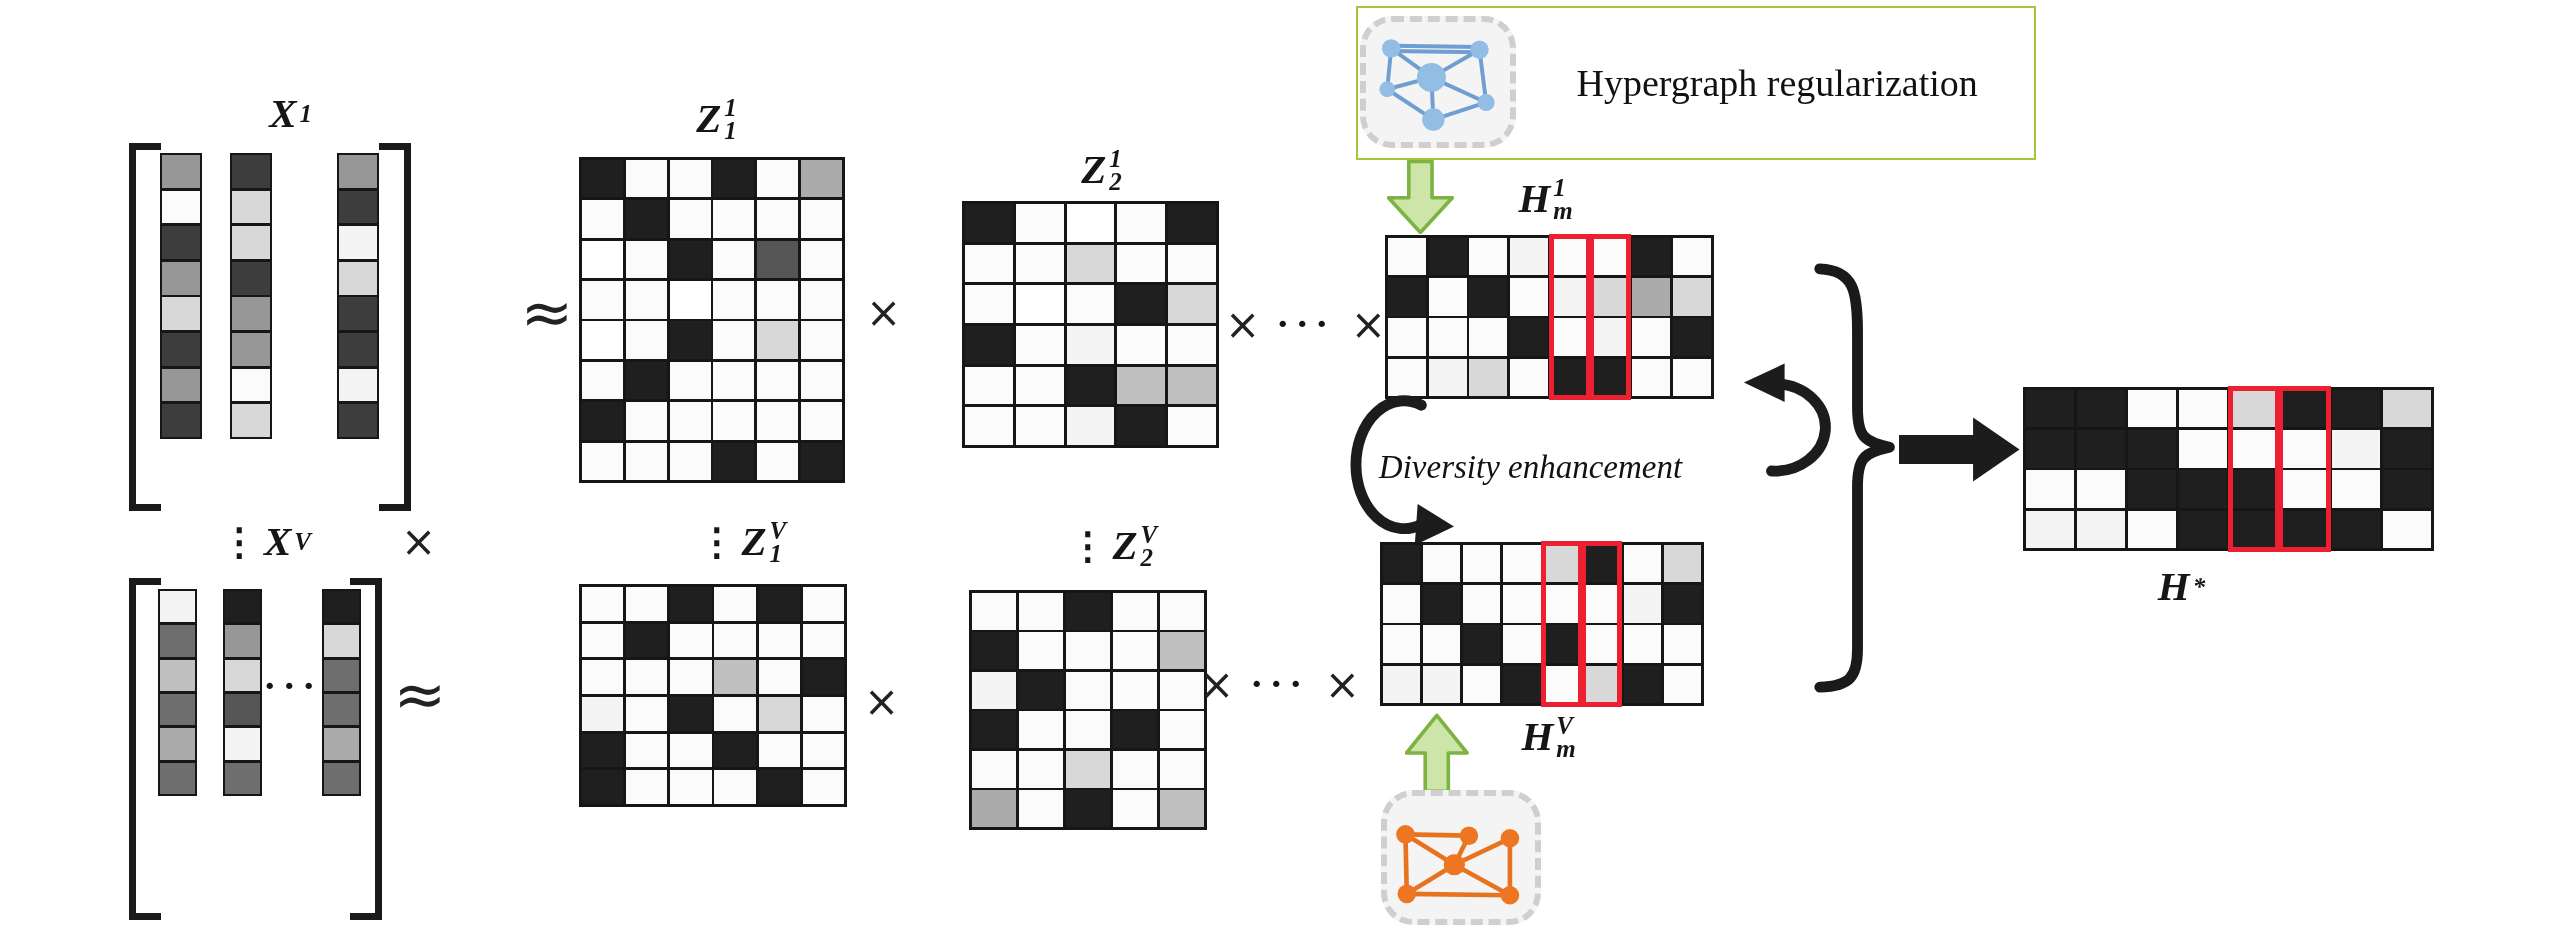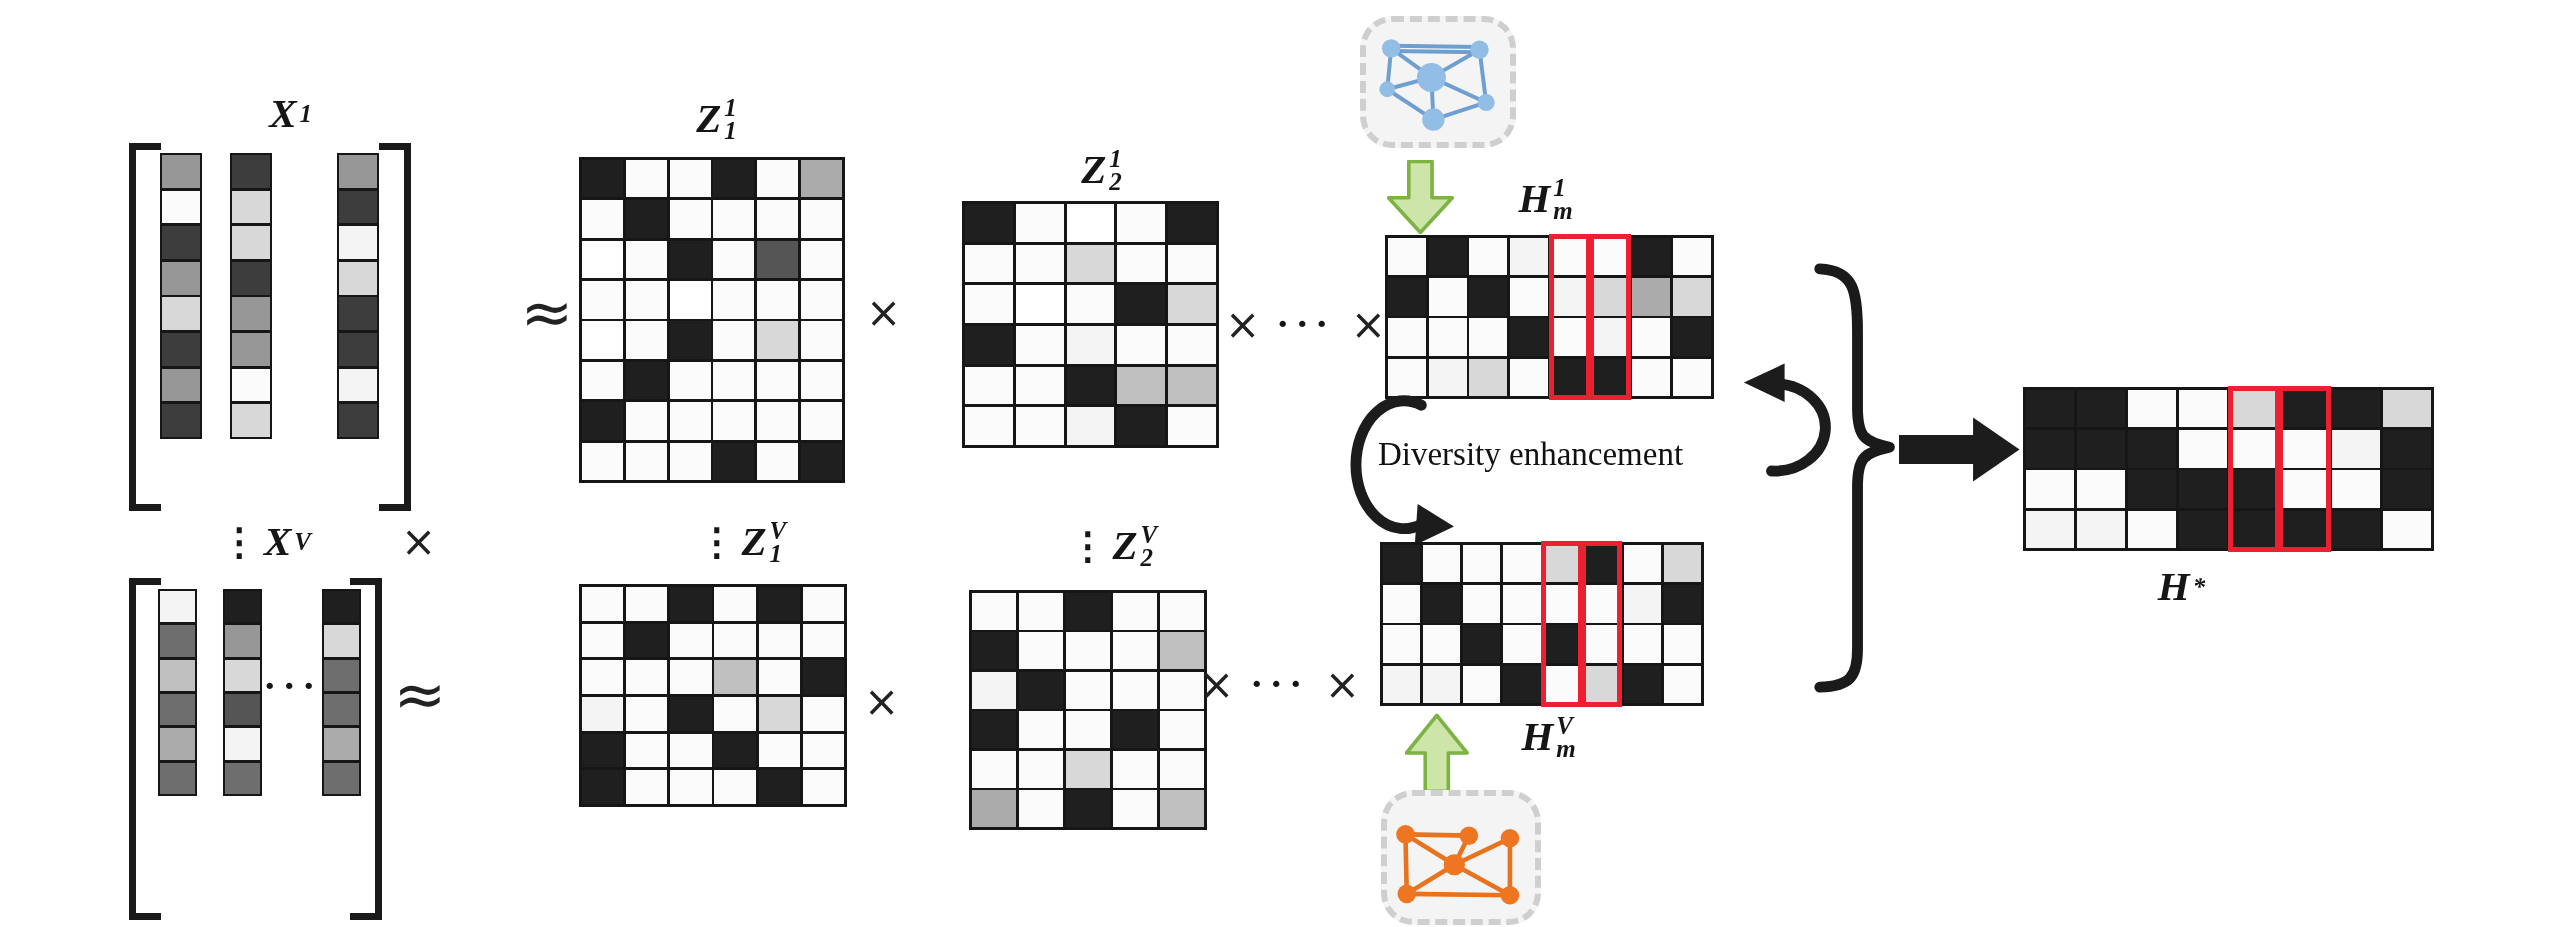--- a/index.html
+++ b/index.html
@@ -240,20 +240,23 @@
       <div class="cell" style="background: rgb(216, 216, 216);"></div>
       <div class="cell" style="background: rgb(251, 251, 251);"></div>
       <div class="cell" style="background: rgb(31, 31, 31);"></div>
       <div class="cell" style="background: rgb(31, 31, 31);"></div>
       <div class="cell" style="background: rgb(251, 251, 251);"></div>
       <div class="cell" style="background: rgb(251, 251, 251);"></div>
       <div class="redcol" style="left: calc(50% - 0.7px); width: calc(12.5% + 1.5px);"></div>
       <div class="redcol" style="left: calc(62.5% - 0.7px); width: calc(12.5% + 1.5px);"></div>
     </div>
 
+  <div class="hyperbox" style="left:1356px;top:5.8px;width:680px;height:154px;">
+    <div class="hyper-text">Hypergraph regularization</div>
+  </div>
   <div class="icontile" style="left:1360px;top:16px;width:156px;height:132px;">
     <svg viewBox="0 0 214 182">
       <g stroke="#6f9fd0" stroke-width="6" stroke-linecap="round">
         <line x1="36" y1="36" x2="170" y2="38"></line>
         <line x1="36" y1="44" x2="170" y2="46"></line>
         <line x1="36" y1="40" x2="97" y2="84"></line>
         <line x1="36" y1="40" x2="30" y2="102"></line>
         <line x1="170" y1="42" x2="97" y2="84"></line>
         <line x1="170" y1="42" x2="180" y2="122"></line>
         <line x1="97" y1="84" x2="30" y2="102"></line>
@@ -270,21 +273,21 @@
         <circle cx="180" cy="122" r="13"></circle>
         <circle cx="100" cy="148" r="17"></circle>
       </g>
     </svg>
   </div>
 
   <svg class="svgabs" style="left:1387px;top:160px;" width="69" height="74" viewBox="0 0 95 102">
     <polygon points="30,2 62,2 62,52 90,52 46,100 2,52 30,52" fill="#cde5a9" stroke="#7cb342" stroke-width="5" stroke-linejoin="round"></polygon>
   </svg>
 
-  <div class="div-text" style="left:1374px;top:425px;width:313px;height:58px;">Diversity enhancement</div>
+  <div class="div-text" style="left:1374px;top:438px;width:313px;height:58px;font-style:italic;">Diversity enhancement</div>
 
   <svg class="svgabs" style="left:1345px;top:395px;" width="109" height="154" viewBox="0 0 150 212">
     <path d="M 105 14 A 66 88 0 1 0 105 178" fill="none" stroke="#1c1c1c" stroke-width="15" stroke-linecap="round"></path>
     <polygon points="100,150 150,181 96,207" fill="#1c1c1c"></polygon>
   </svg>
 
   <svg class="svgabs" style="left:1741px;top:362px;" width="109" height="120" viewBox="0 -10 150 165">
     <path d="M 42 140 A 70 60 0 1 0 50 20" fill="none" stroke="#1c1c1c" stroke-width="15" stroke-linecap="round"></path>
     <polygon points="60,45 4,18 60,-8" fill="#1c1c1c"></polygon>
   </svg>

